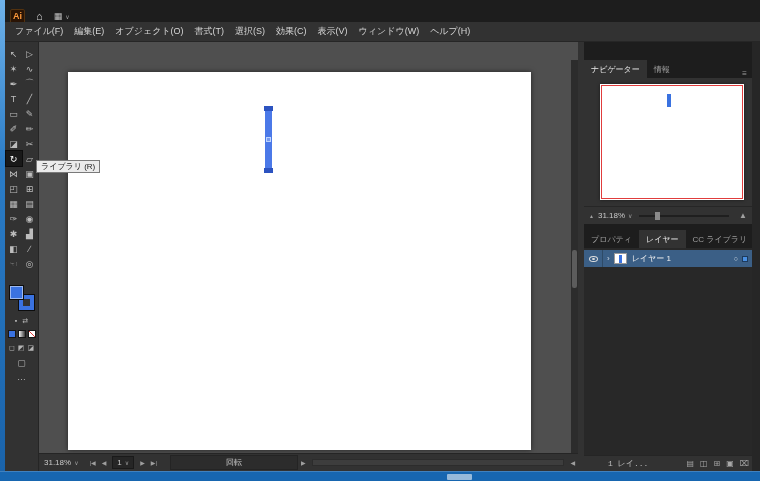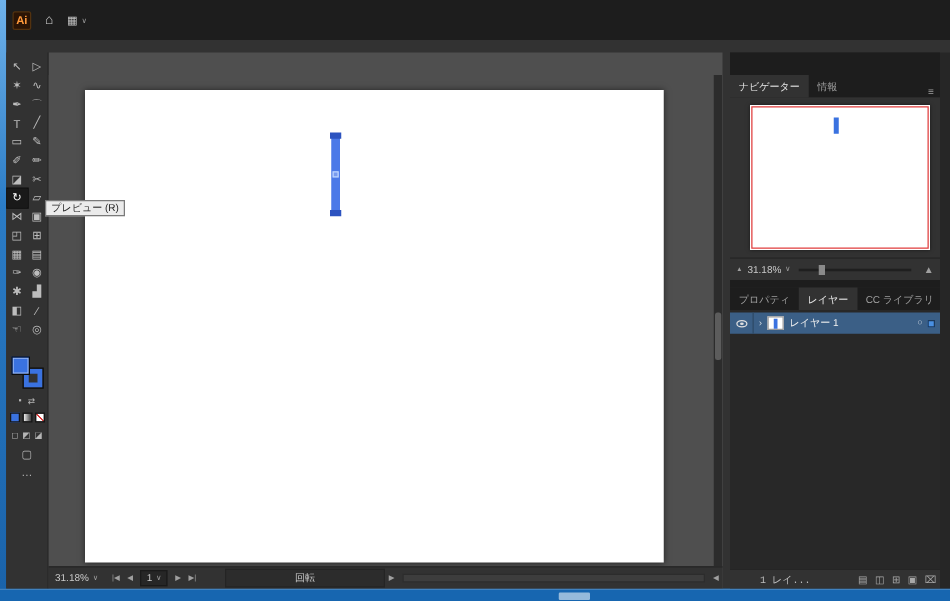--- a/index.html
+++ b/index.html
@@ -87,21 +87,21 @@
     border:1px solid #bcd4ff; background:rgba(255,255,255,.25); }
   .vscroll { position:absolute; right:0; top:0; bottom:0; width:7px; background:#2c2c2c; }
   .vthumb { position:absolute; left:1px; right:1px; top:190px; height:38px; background:#5c5c5c; border-radius:2px; }
   .statusbar { position:absolute; left:0; bottom:0; right:0; height:18px; background:#323232;
     border-top:1px solid #252525; display:flex; align-items:center; font-size:8px; color:#c9c9c9; }
   .sb-zoom { margin:0 8px 0 5px; display:flex; align-items:center; }
   .sb-nav { font-size:6px; color:#9f9f9f; margin:0 3px; }
   .sb-field { background:#262626; border:1px solid #1a1a1a; padding:1px 4px; margin:0 3px;
     display:flex; align-items:center; }
   .sb-tool { width:128px; text-align:center; background:#2c2c2c; border:1px solid #242424;
-    margin-left:20px; padding:1px 0; }
+    margin-left:10px; padding:1px 0; }
   .hscroll { flex:1; height:7px; background:#2c2c2c; margin:0 3px; position:relative; }
   .hthumb { position:absolute; left:1px; top:1px; bottom:1px; width:100%; max-width:99%; background:#3d3d3d; }
 
   
   .tooltip { position:absolute; left:31px; top:160px; height:13px; background:#ebebeb;
     border:1px solid #7a7a7a; color:#222; font-size:8px; display:flex; align-items:center;
     padding:0 4px; z-index:60; white-space:nowrap; }
 
   
   .dock { position:absolute; left:579px; top:42px; width:168px; bottom:0; background:#282828; }
@@ -156,20 +156,31 @@
 
   <div class="titlebar">
     <div class="ai-logo">Ai</div>
     <span class="tb-home">⌂</span>
     <span class="tb-arrange">
       <span>▦</span>
       <span class="chev">∨</span>
     </span>
   </div>
 
+  <div class="menubar">
+    <span>ファイル(F)</span>
+    <span>編集(E)</span>
+    <span>オブジェクト(O)</span>
+    <span>書式(T)</span>
+    <span>選択(S)</span>
+    <span>効果(C)</span>
+    <span>表示(V)</span>
+    <span>ウィンドウ(W)</span>
+    <span>ヘルプ(H)</span>
+  </div>
 
   <div class="toolbar">
     <div class="tools">
       <span class="tool">↖</span>
       <span class="tool">▷</span>
       <span class="tool">✶</span>
       <span class="tool">∿</span>
       <span class="tool">✒</span>
       <span class="tool">⌒</span>
       <span class="tool">T</span>
@@ -212,21 +223,21 @@
     </div>
     <div class="draw-row">
       <span>◻</span>
       <span>◩</span>
       <span>◪</span>
     </div>
     <span class="screen-mode">▢</span>
     <span class="edit-tb">…</span>
   </div>
 
-  <div class="tooltip">プレビュー (R)</div>
+  <div class="tooltip">ライブラリ (R)</div>
 
   <div class="doc">
     <div class="canvas">
       <div class="artboard">
         <div class="sel-rect">
           <div class="cap top"></div>
           <div class="cap bot"></div>
           <div class="ctr"></div>
         </div>
       </div>

